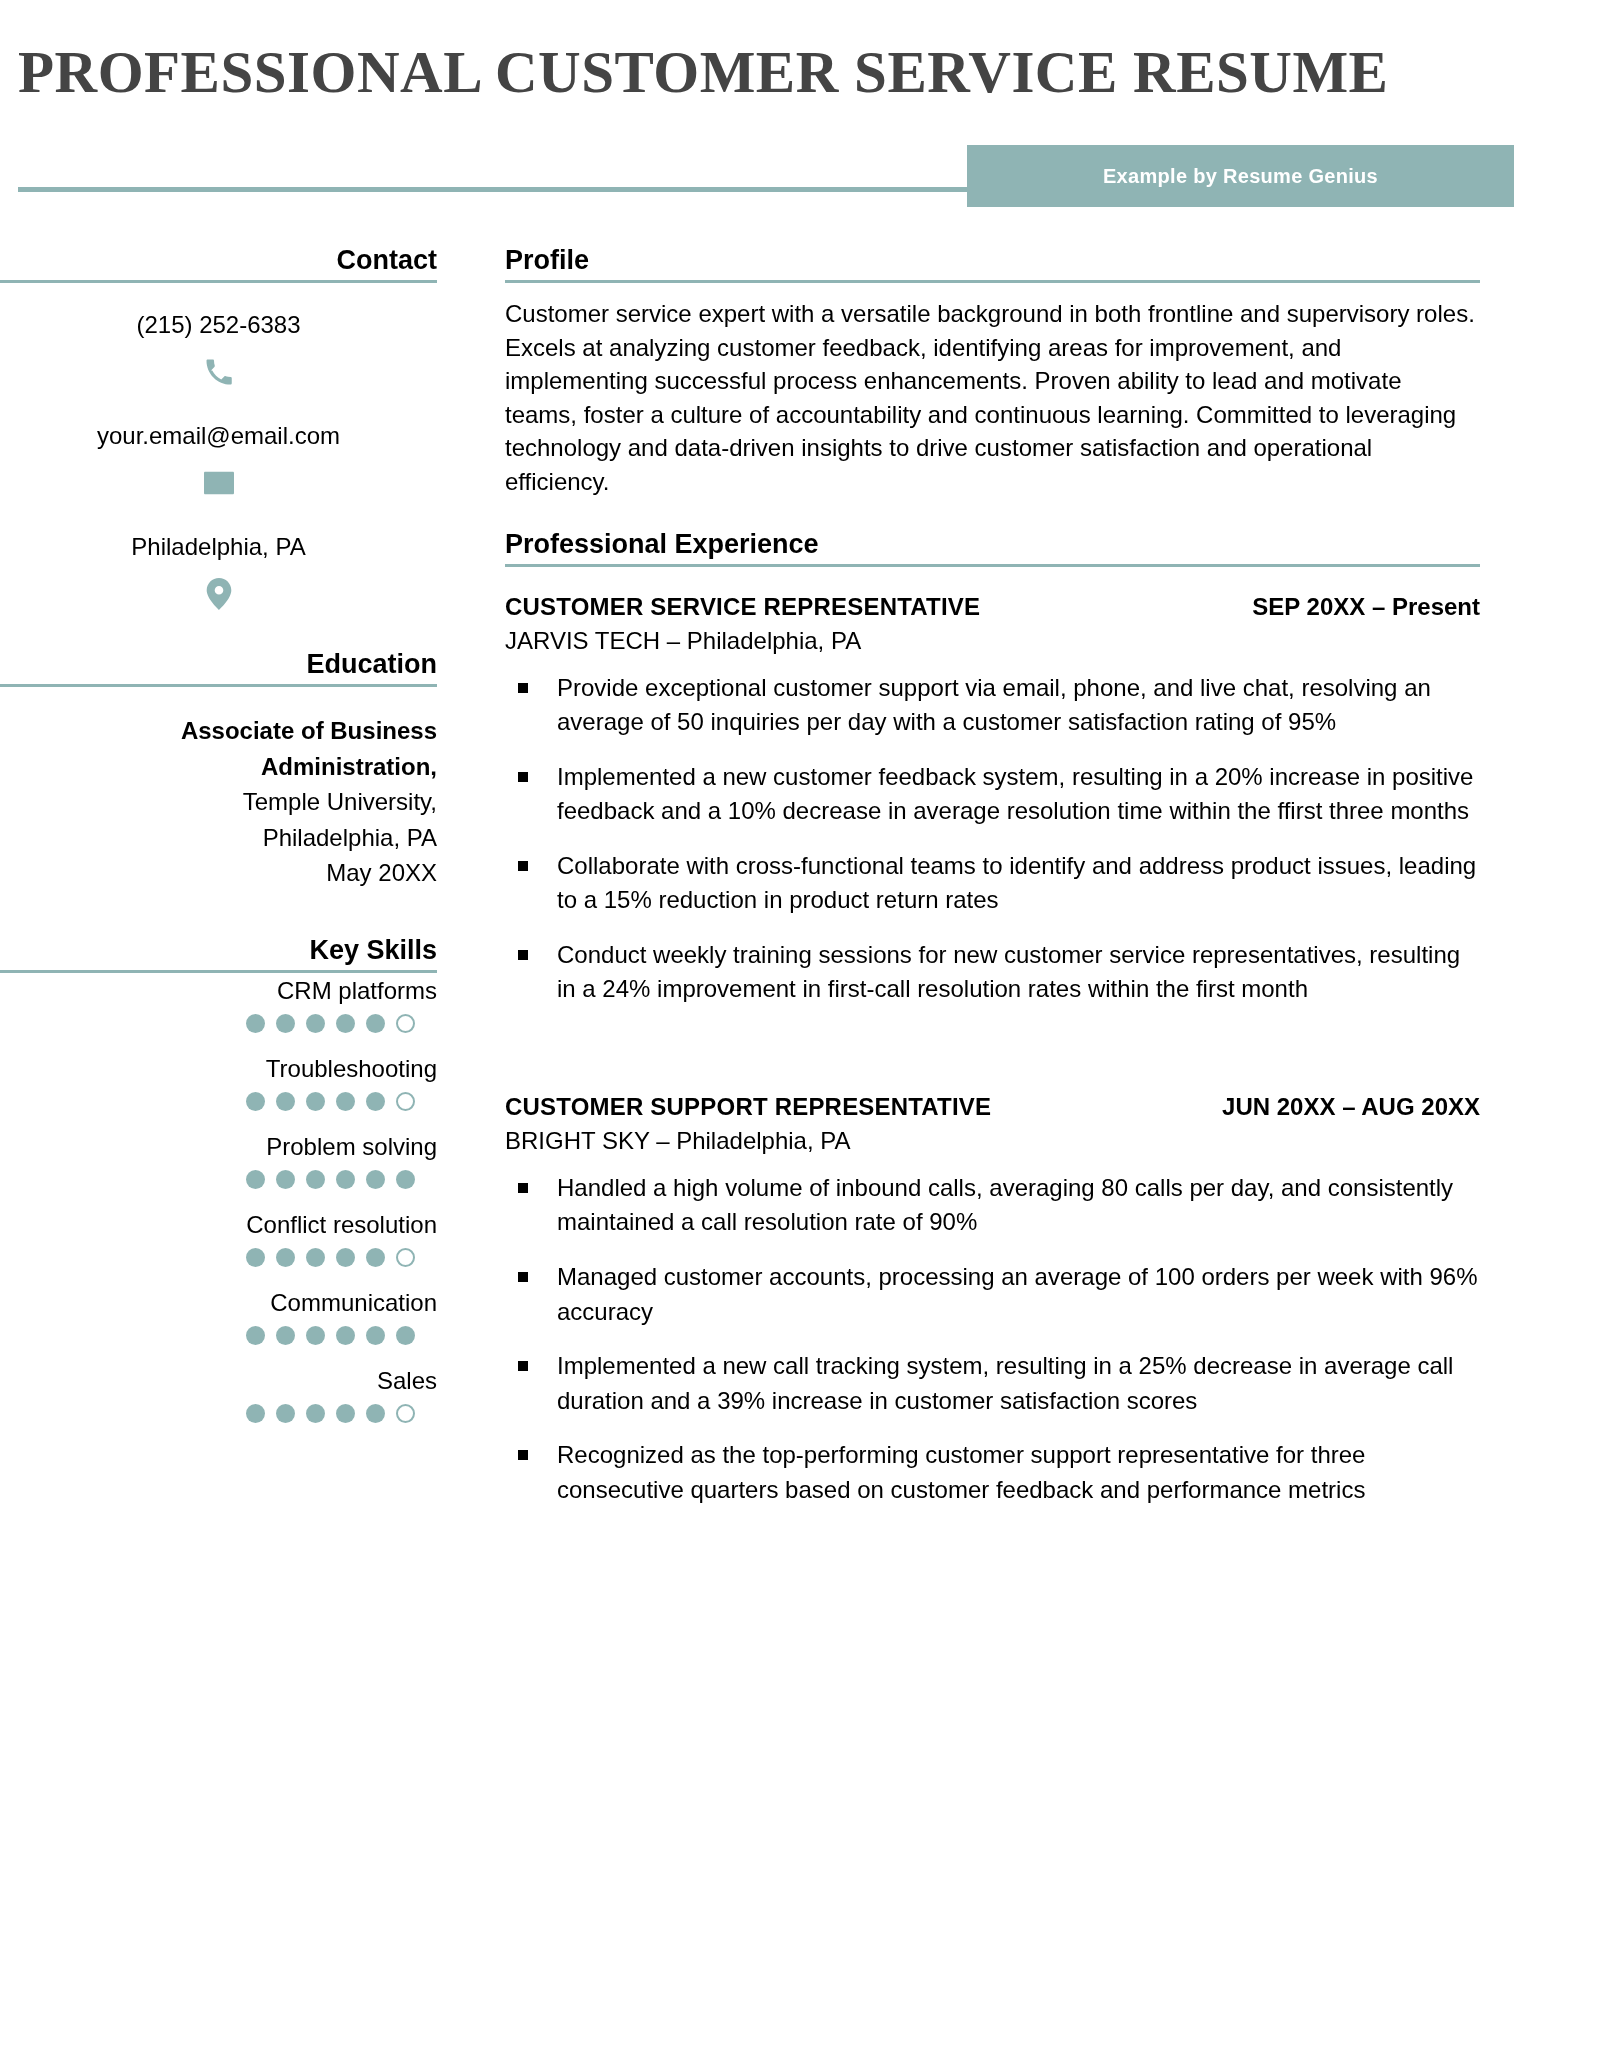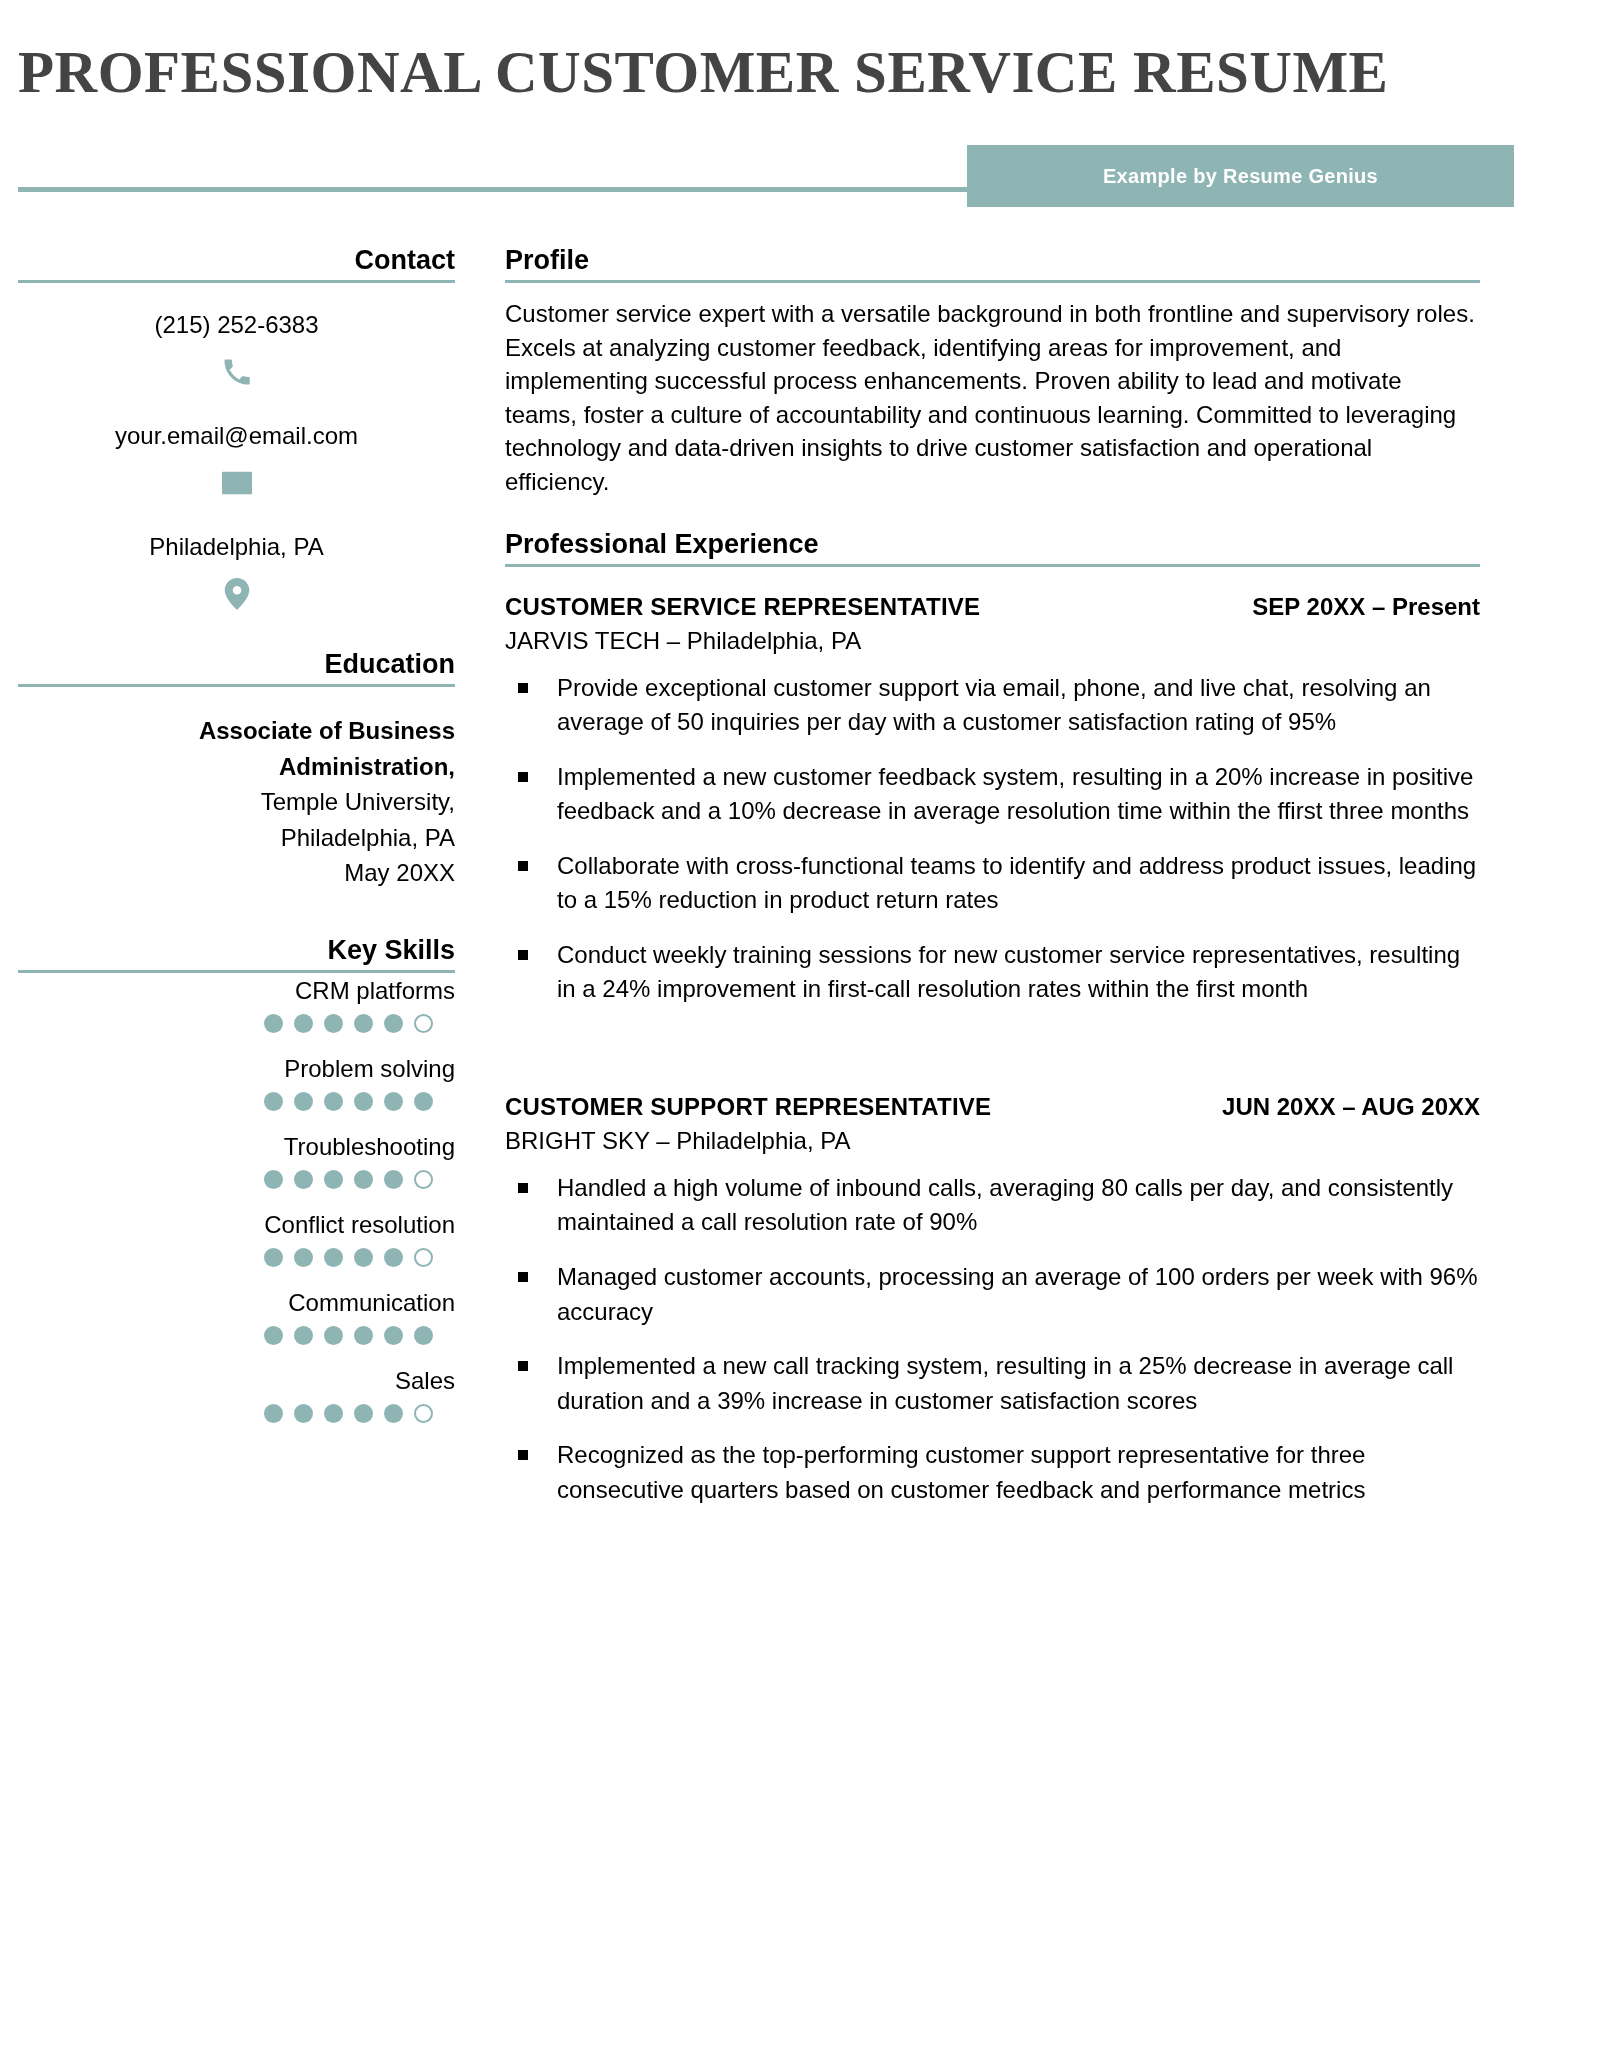--- a/index.html
+++ b/index.html
@@ -49,21 +49,21 @@
   }
 
   
   .columns {
     position:absolute;
     left:0; top:245px;
     width:1600px;
   }
   .sidebar {
     position:absolute;
-    left:18px; top:0;
+    left:0; top:0;
     width:437px;
   }
   .maincol {
     position:absolute;
     left:505px; top:0;
     width:975px;
   }
 
   
   .sec-head {
@@ -262,39 +262,39 @@
               <div class="skill-dots">
                 <span class="dot filled"></span>
                 <span class="dot filled"></span>
                 <span class="dot filled"></span>
                 <span class="dot filled"></span>
                 <span class="dot filled"></span>
                 <span class="dot empty"></span>
               </div>
             </div>
             <div class="skill-item">
+              <div class="skill-name">Troubleshooting</div>
+              <div class="skill-dots">
+                <span class="dot filled"></span>
+                <span class="dot filled"></span>
+                <span class="dot filled"></span>
+                <span class="dot filled"></span>
+                <span class="dot filled"></span>
+                <span class="dot empty"></span>
+              </div>
+            </div>
+            <div class="skill-item">
               <div class="skill-name">Problem solving</div>
               <div class="skill-dots">
                 <span class="dot filled"></span>
                 <span class="dot filled"></span>
                 <span class="dot filled"></span>
                 <span class="dot filled"></span>
                 <span class="dot filled"></span>
                 <span class="dot filled"></span>
-              </div>
-            </div>
-            <div class="skill-item">
-              <div class="skill-name">Troubleshooting</div>
-              <div class="skill-dots">
-                <span class="dot filled"></span>
-                <span class="dot filled"></span>
-                <span class="dot filled"></span>
-                <span class="dot filled"></span>
-                <span class="dot filled"></span>
-                <span class="dot empty"></span>
               </div>
             </div>
             <div class="skill-item">
               <div class="skill-name">Conflict resolution</div>
               <div class="skill-dots">
                 <span class="dot filled"></span>
                 <span class="dot filled"></span>
                 <span class="dot filled"></span>
                 <span class="dot filled"></span>
                 <span class="dot filled"></span>

